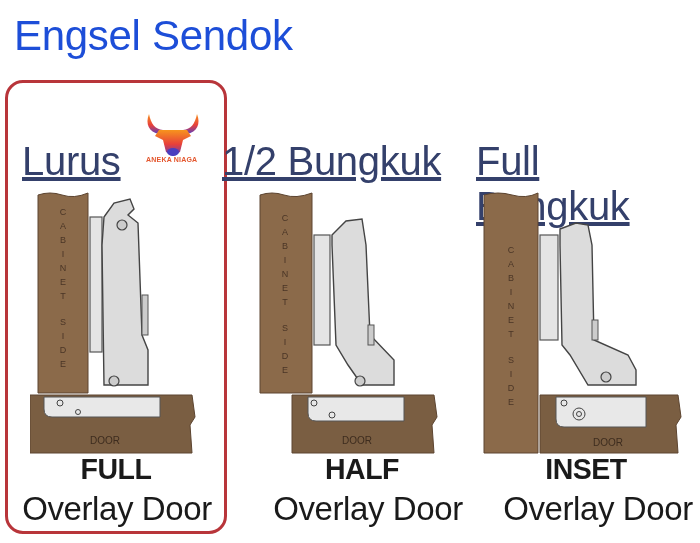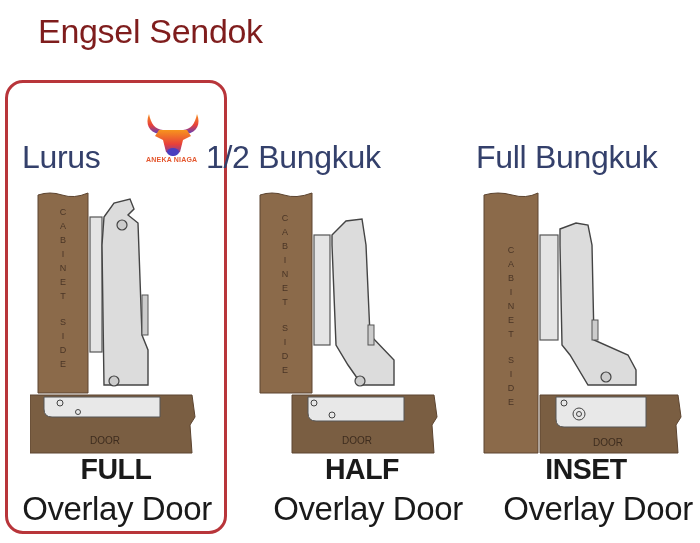--- a/index.html
+++ b/index.html
@@ -1,29 +1,29 @@
 <!DOCTYPE html>
 <html><head>
 <meta charset="utf-8">
 <style>
   html, body { margin: 0; padding: 0; }
   body {
     width: 700px; height: 543px; background: #ffffff; position: relative; overflow: hidden;
     font-family: "Liberation Sans", sans-serif;
   }
   .title {
-    position: absolute; left: 38px; top: 12px; font-size: 34px; color: #7f1d1d;
+    position: absolute; left: 14px; top: 12px; font-size: 42px; color: #1d4ed8;
     letter-spacing: -0.3px;
   }
   .highlight-box {
     position: absolute; left: 5px; top: 80px; width: 222px; height: 454px;
     border: 3px solid #b8353a; border-radius: 18px; box-sizing: border-box;
   }
   .type-label {
-    position: absolute; top: 139px; font-size: 32px; color: #34406b; letter-spacing: -0.3px;
+    position: absolute; top: 139px; font-size: 40px; color: #34406b; letter-spacing: -0.3px; text-decoration: underline;
   }
   .logo { position: absolute; left: 143px; top: 110px; width: 60px; height: 56px; }
   .logo-text {
     position: absolute; left: 146px; top: 156px; font-size: 7px; font-weight: bold;
     color: #e4572e; letter-spacing: 0.2px; white-space: nowrap;
   }
   .diagram { position: absolute; top: 185px; }
   .caption-main {
     position: absolute; top: 452px; font-size: 30px; color: #1a1a1a; font-weight: bold;
     text-align: center; width: 220px; letter-spacing: -0.5px;
@@ -35,21 +35,21 @@
   }
 </style>
 </head>
 <body>
 
 <div class="title">Engsel Sendok</div>
 
 <div class="highlight-box"></div>
 
 <div class="type-label" style="left:22px;">Lurus</div>
-<div class="type-label" style="left:206px;">1/2 Bungkuk</div>
+<div class="type-label" style="left:222px;">1/2 Bungkuk</div>
 <div class="type-label" style="left:476px;">Full Bungkuk</div>
 
 <svg class="logo" viewBox="0 0 60 56">
   <defs>
     <linearGradient id="bullg" x1="0" y1="0" x2="0" y2="1">
       <stop offset="0" stop-color="#f7941d"></stop>
       <stop offset="0.55" stop-color="#e8403a"></stop>
       <stop offset="1" stop-color="#5a3fbf"></stop>
     </linearGradient>
   </defs>

